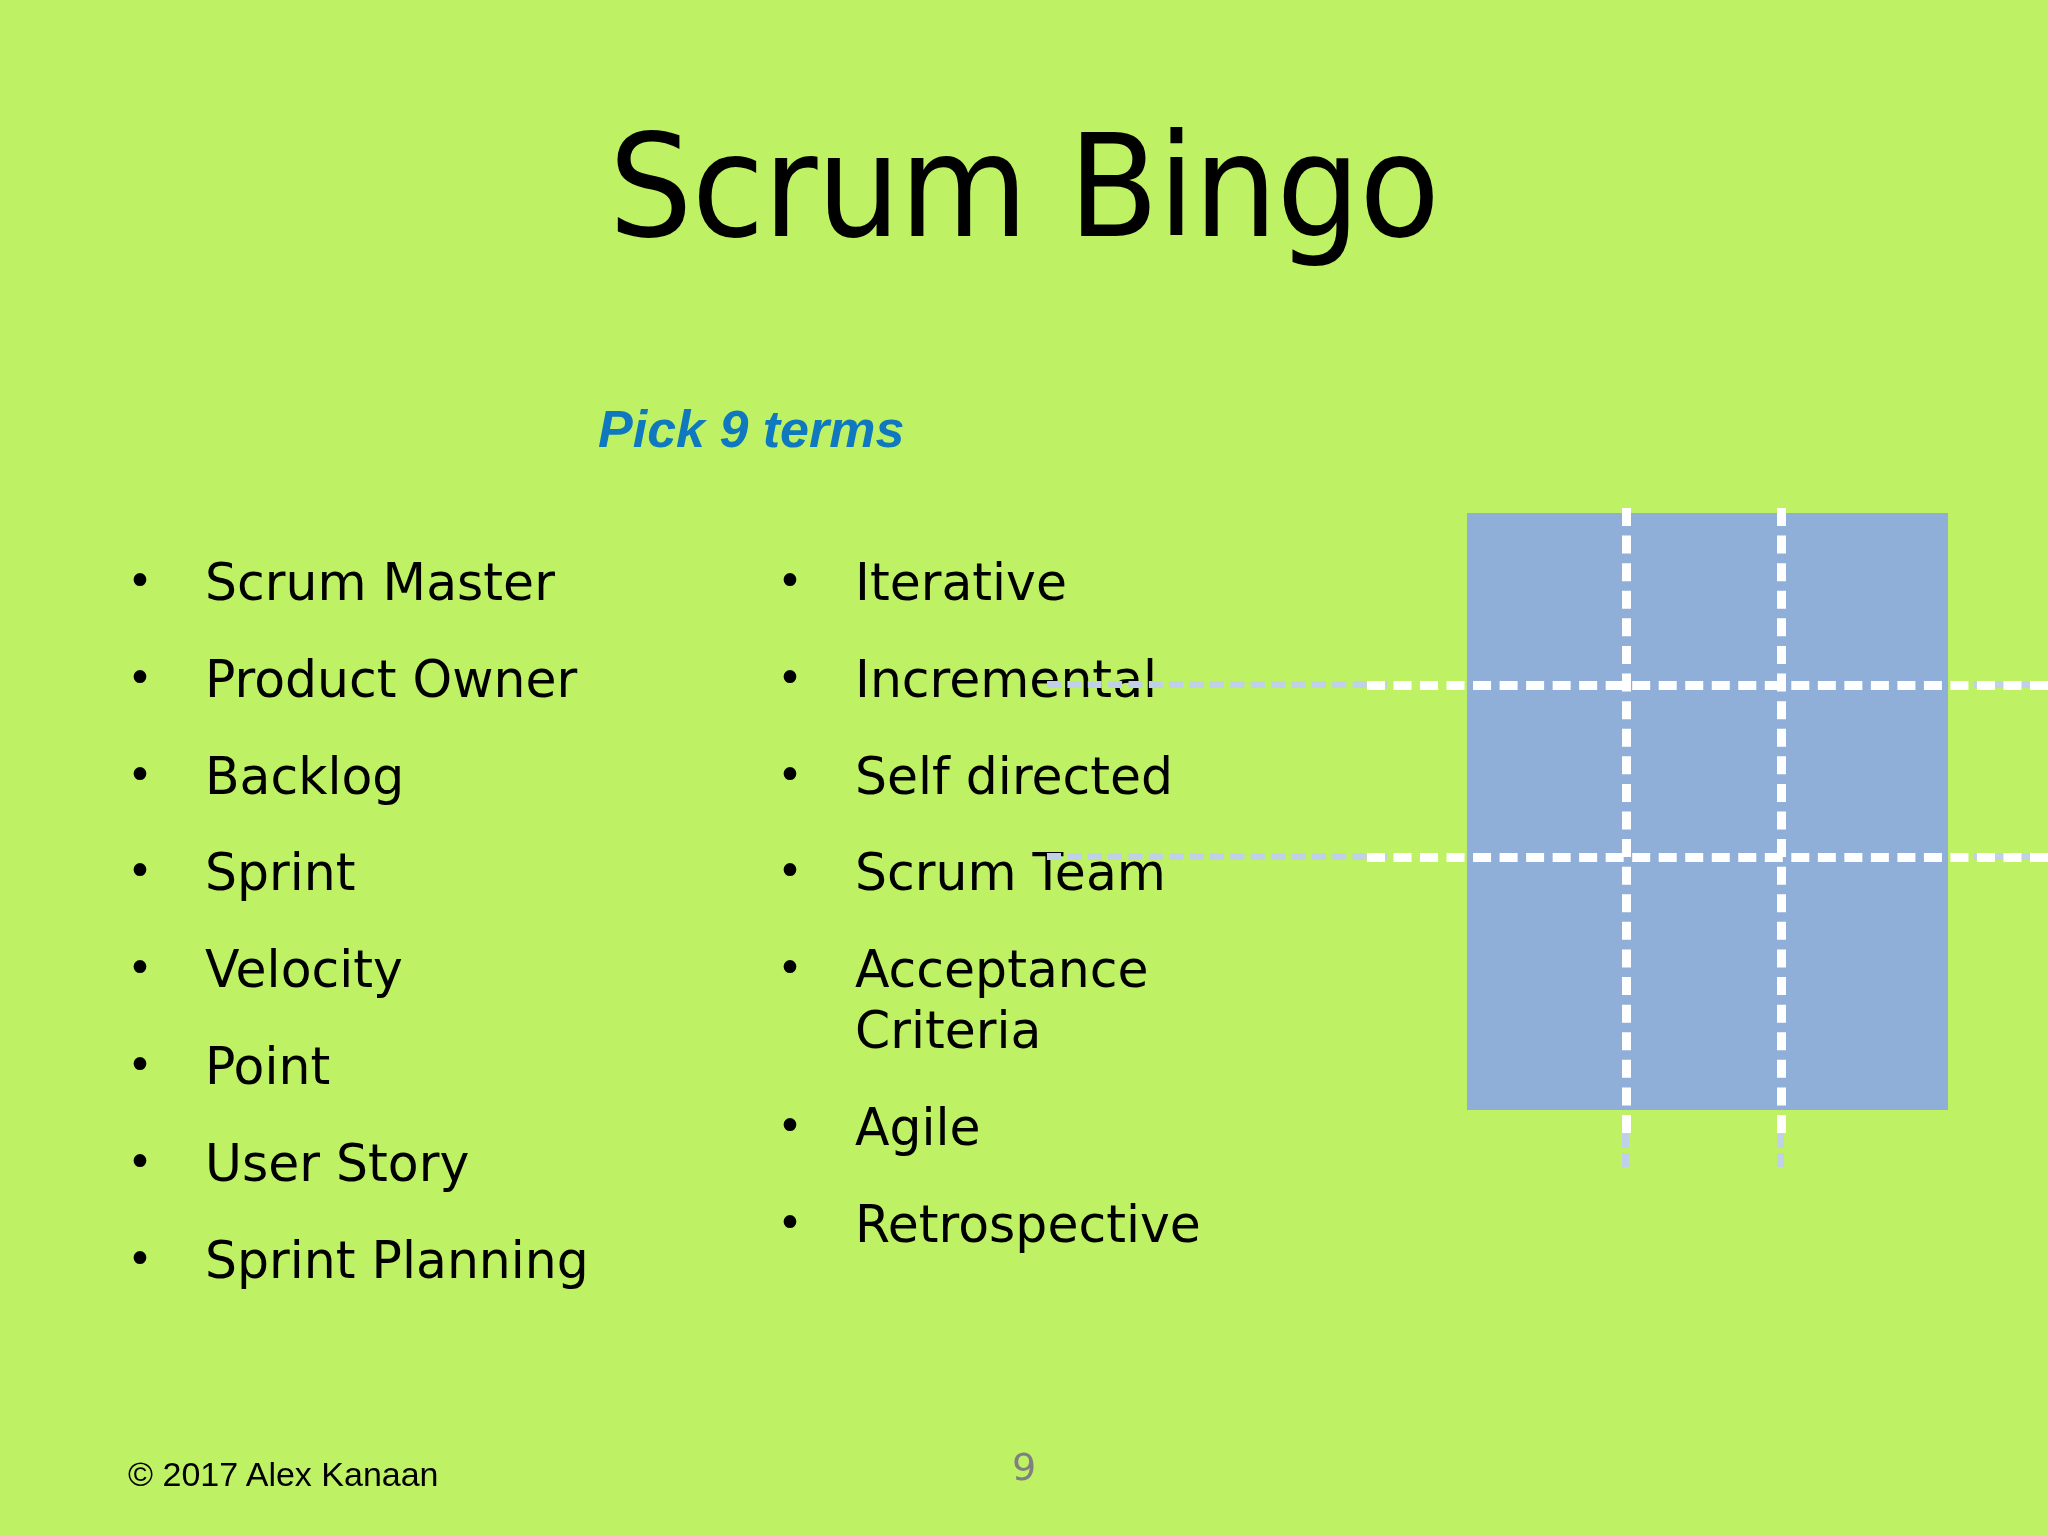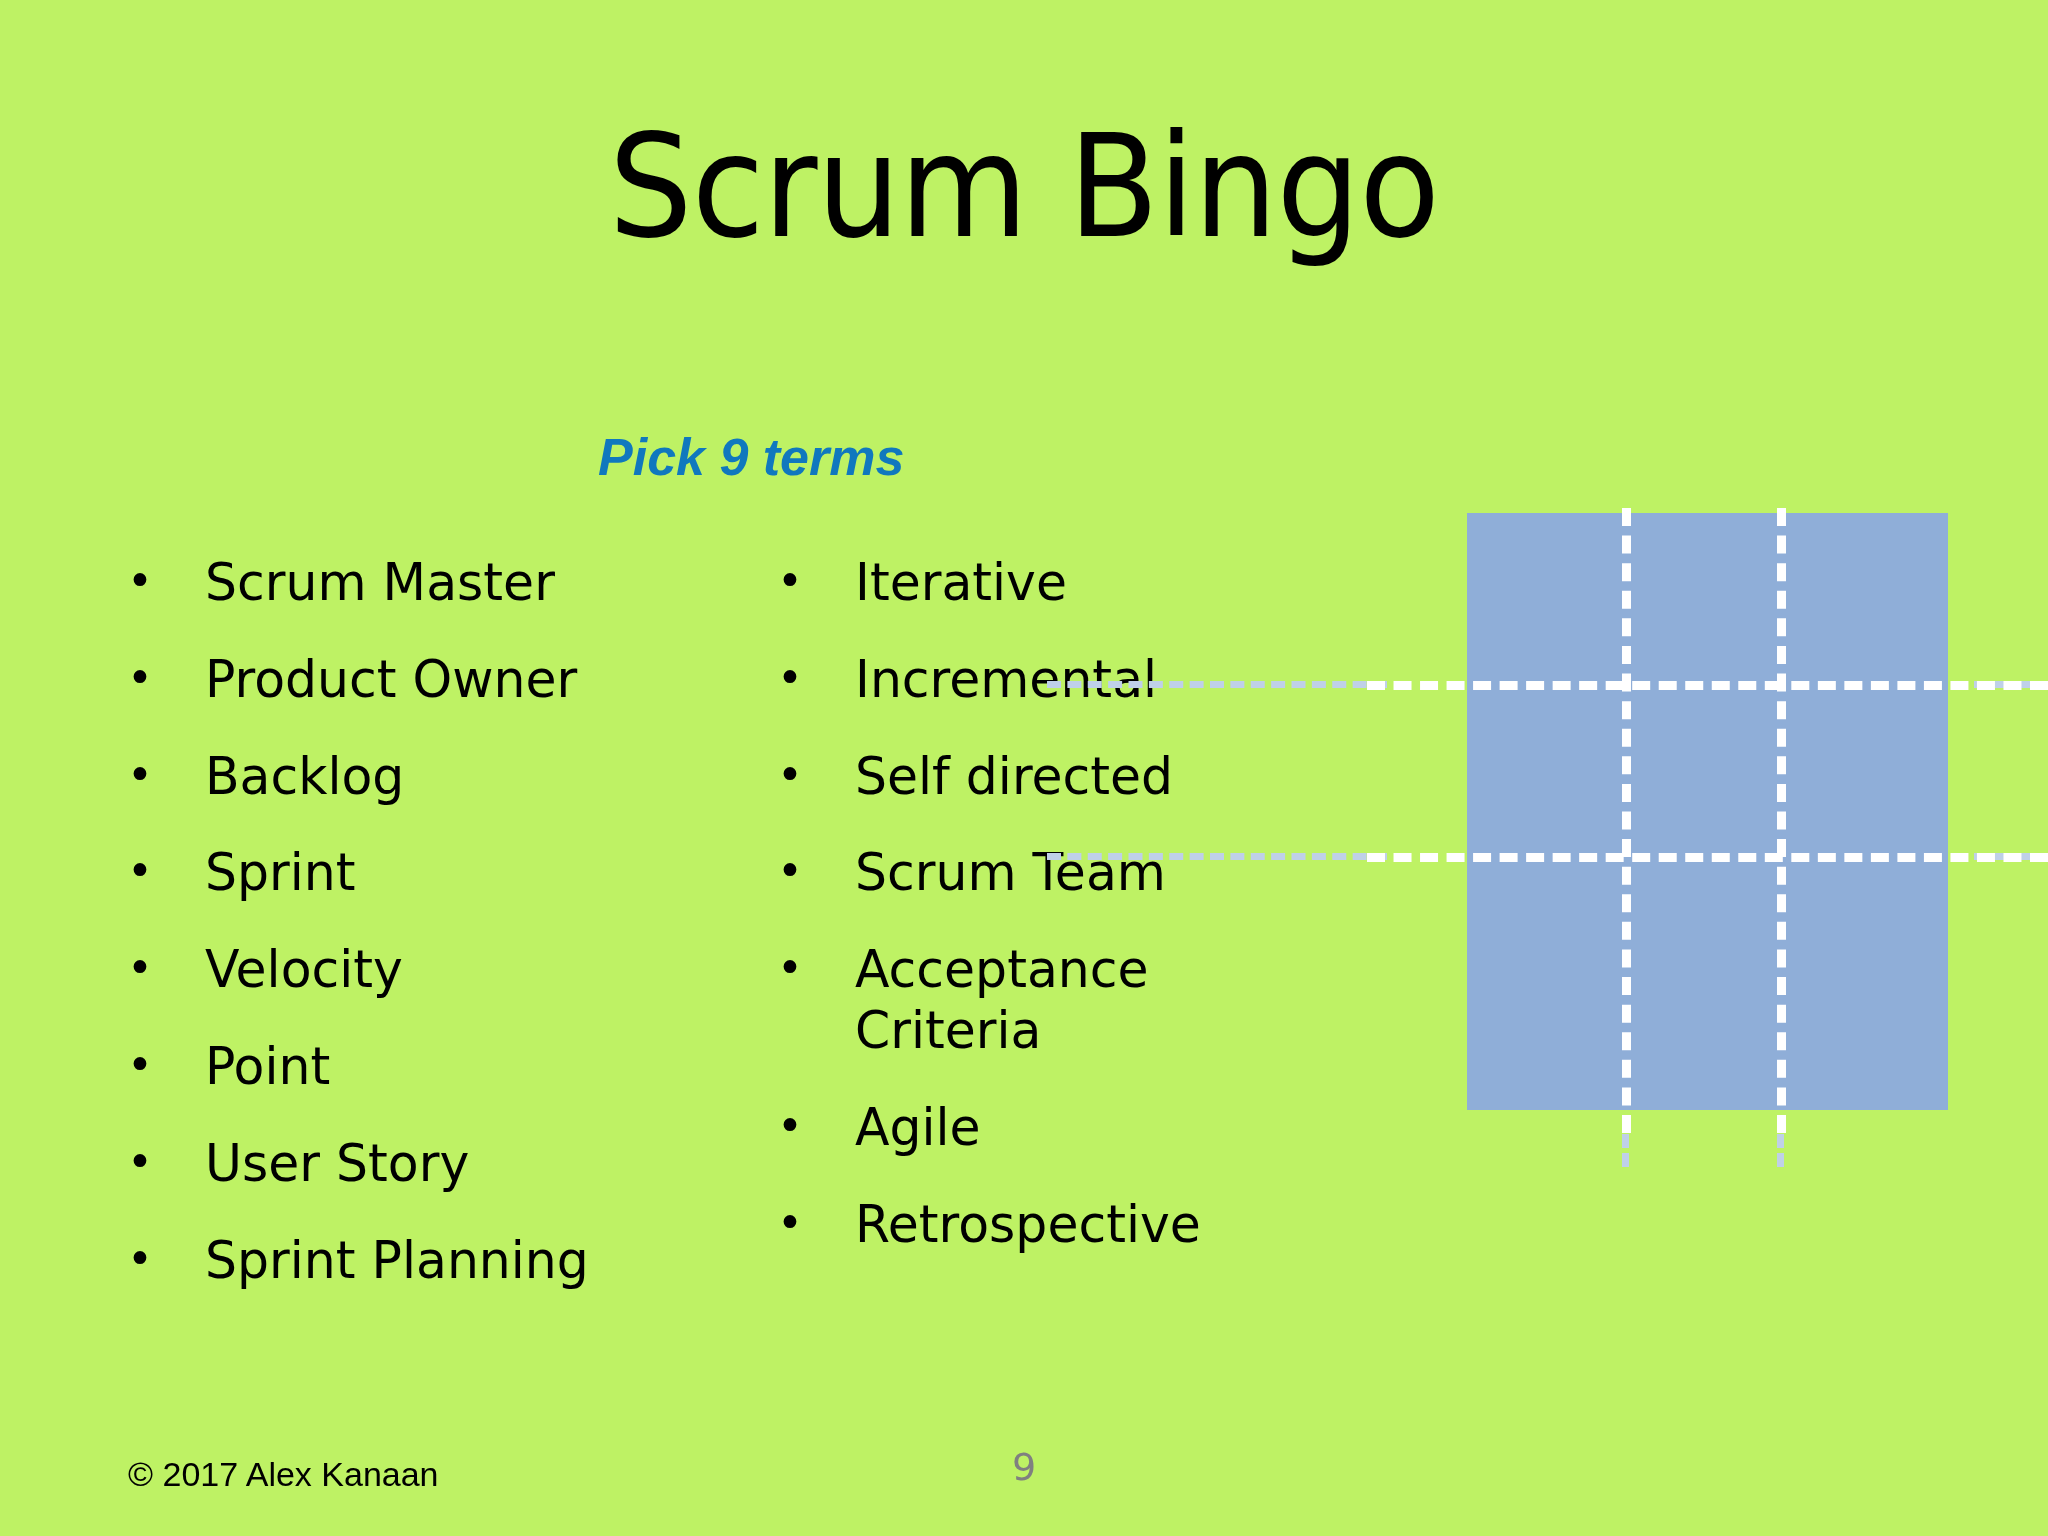--- a/index.html
+++ b/index.html
@@ -41,21 +41,20 @@
     position: absolute;
     left: 598px;
     top: 403px;
     font-family: "Liberation Sans", sans-serif;
     font-weight: bold;
     font-style: italic;
     font-size: 52px;
     line-height: 1;
     color: #1078BE;
     white-space: nowrap;
-    margin-top: 28px;
   }
 
   
   .term-col {
     position: absolute;
     top: 552px;
   }
   #col-left  { left: 110px;  width: 640px; }
   #col-right { left: 760px;  width: 600px; }
 

